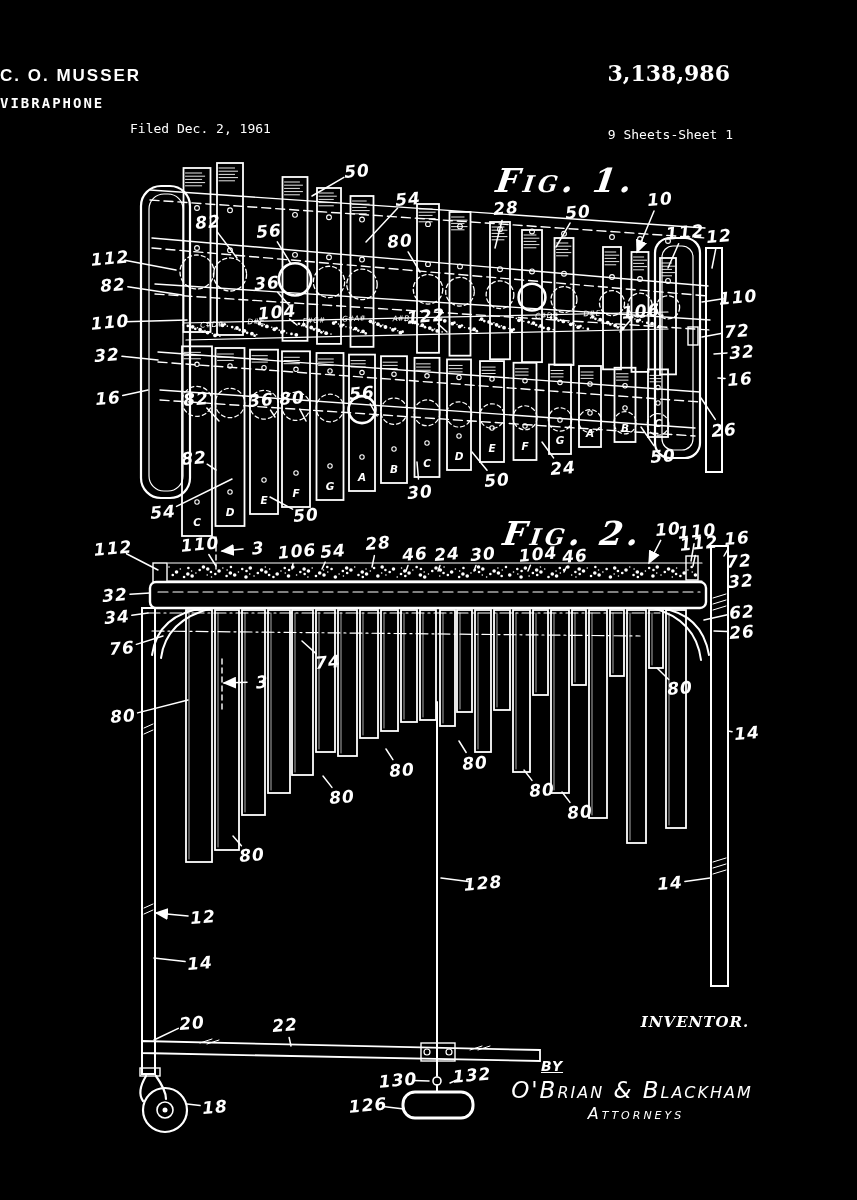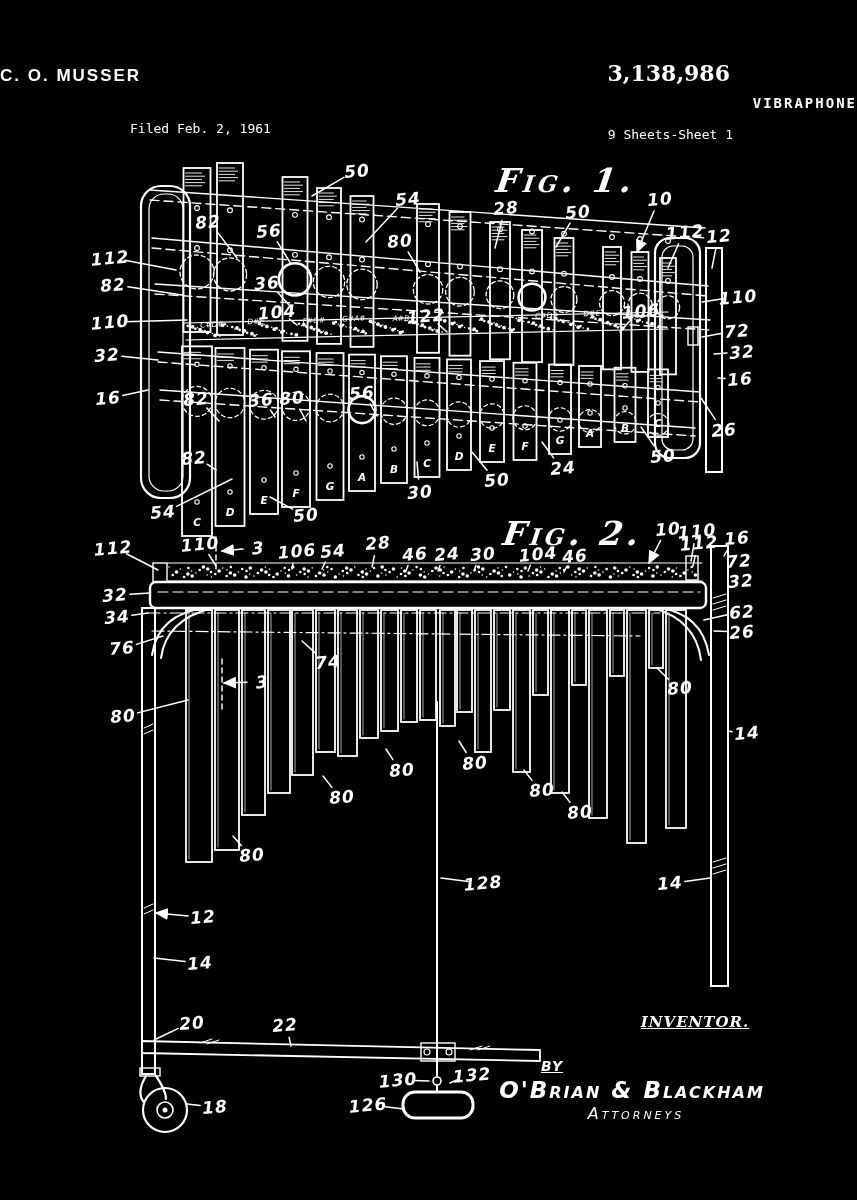--- a/index.html
+++ b/index.html
@@ -3,43 +3,43 @@
 <meta charset="utf-8">
 <style>
   html,body{margin:0;padding:0;background:#000;}
   #page{position:relative;width:857px;height:1200px;background:#000;overflow:hidden;
         font-family:"DejaVu Sans",sans-serif;color:#fff;}
   #drawing{position:absolute;left:0;top:0;width:857px;height:1200px;}
   .hdr{position:absolute;white-space:nowrap;}
   .hdr-date{left:122px;top:60px;font:bold 22px "DejaVu Serif",serif;}
   .hdr-name{left:0;top:66px;width:785px;text-align:left;font:bold 17px "Liberation Sans",sans-serif;letter-spacing:2px;}
   .hdr-num{right:127px;top:60px;font:bold 22px "DejaVu Serif",serif;text-align:center;}
-  .hdr-title{left:0;top:95px;width:857px;text-align:right;font:bold 14px "DejaVu Sans Mono",monospace;letter-spacing:2px;}
+  .hdr-title{left:0;top:95px;width:857px;text-align:left;font:bold 14px "DejaVu Sans Mono",monospace;letter-spacing:2px;}
   .hdr-filed{left:130px;top:121px;font:13px "DejaVu Sans Mono",monospace;}
   .hdr-sheet{right:124px;top:127px;font:13px "DejaVu Sans Mono",monospace;}
   .fig-label{position:absolute;transform:translate(-50%,-50%) skewX(-8deg);
              font:italic bold 33px "DejaVu Serif",serif;font-variant:small-caps;letter-spacing:4px;}
   .co{position:absolute;transform:translate(-50%,-50%) rotate(-5deg);
       font:italic bold 17px "DejaVu Sans",sans-serif;letter-spacing:1px;white-space:nowrap;}
   .sig{position:absolute;transform:translate(-50%,-50%);white-space:nowrap;}
-  .sig-caption{font:italic bold 15px "DejaVu Serif",serif;letter-spacing:1px;text-decoration:underline;}
+  .sig-caption{font:italic bold 15px "DejaVu Serif",serif;letter-spacing:1px;}
   .sig-name{font:italic 25px "DejaVu Sans",sans-serif;font-variant:small-caps;letter-spacing:3px;}
   .sig-by{font:italic bold 14px "DejaVu Sans",sans-serif;letter-spacing:1px;text-decoration:underline;}
   .sig-firm{font:italic 23px "DejaVu Sans",sans-serif;font-variant:small-caps;letter-spacing:2px;}
   .sig-att{font:italic 16px "DejaVu Sans",sans-serif;font-variant:small-caps;letter-spacing:3px;}
 </style>
 </head>
 <body>
 
 <div id="page">
 
   <div class="hdr hdr-name">C. O. MUSSER</div>
   <div class="hdr hdr-num">3,138,986</div>
   <div class="hdr hdr-title">VIBRAPHONE</div>
-  <div class="hdr hdr-filed">Filed Feb. 2, 1961</div>
+  <div class="hdr hdr-filed">Filed Dec. 2, 1961</div>
   <div class="hdr hdr-sheet">9 Sheets-Sheet 1</div>
 
   <svg id="drawing" viewBox="0 0 857 1200" stroke="#fff" fill="none" stroke-linecap="round">
     <defs>
       <marker id="arr" markerWidth="10" markerHeight="8" refX="8" refY="4" orient="auto">
         <path d="M0,0 L9,4 L0,8 z" fill="#fff" stroke="none"></path>
       </marker>
     </defs>
 
     <g>
@@ -949,15 +949,15 @@
       <span class="co" style="left: 192px; top: 1023px;">20</span>
       <span class="co" style="left: 285px; top: 1025px;">22</span>
       <span class="co" style="left: 215px; top: 1107px;">18</span>
       <span class="co" style="left: 398px; top: 1080px;">130</span>
       <span class="co" style="left: 472px; top: 1075px;">132</span>
       <span class="co" style="left: 368px; top: 1105px;">126</span>
     </div>
 
   <div class="sig sig-caption" style="left:695px;top:1022px;">INVENTOR.</div>
   <div class="sig sig-by" style="left:552px;top:1066px;">BY</div>
-  <div class="sig sig-firm" style="left:632px;top:1090px;font-weight:bold;">O'Brian &amp; Blackham</div>
+  <div class="sig sig-firm" style="left:632px;top:1090px;">O'Brian &amp; Blackham</div>
   <div class="sig sig-att" style="left:636px;top:1113px;">Attorneys</div>
 </div>
 
 </body></html>

